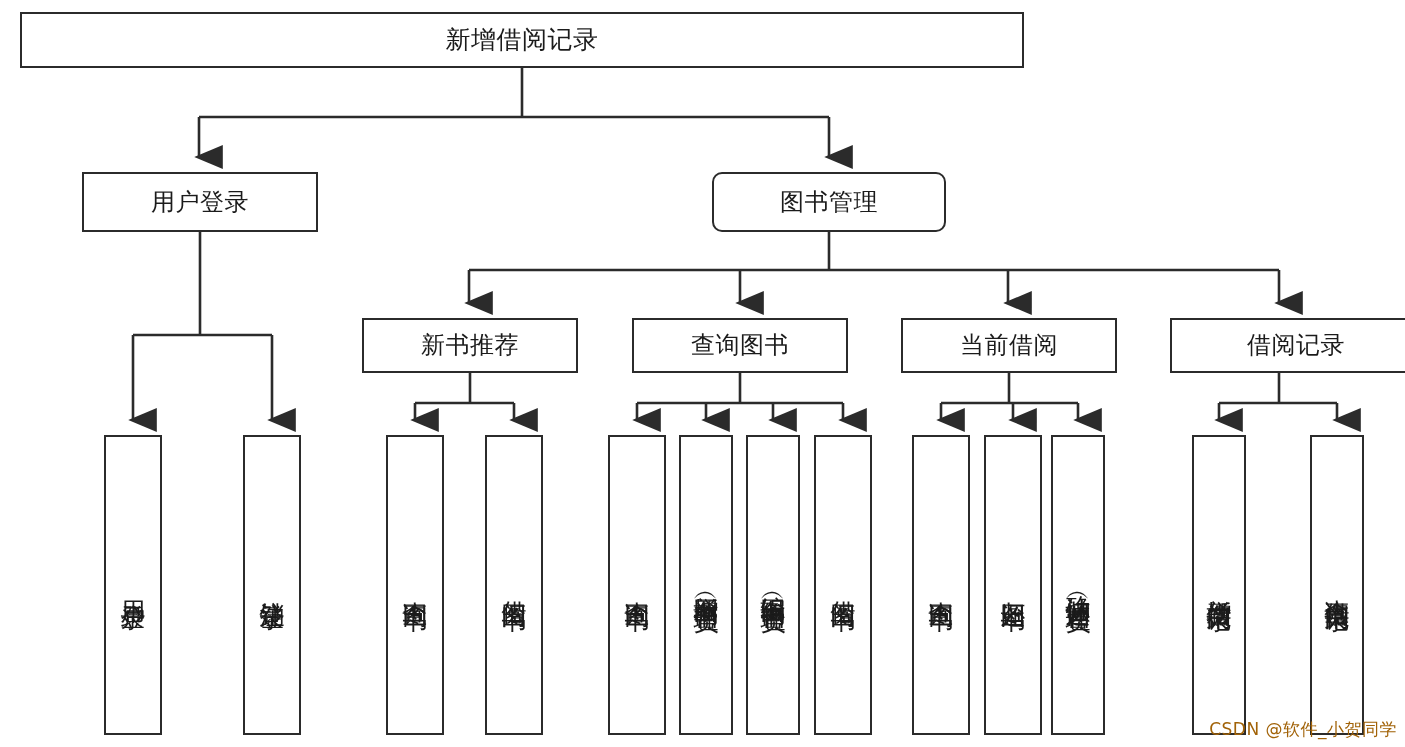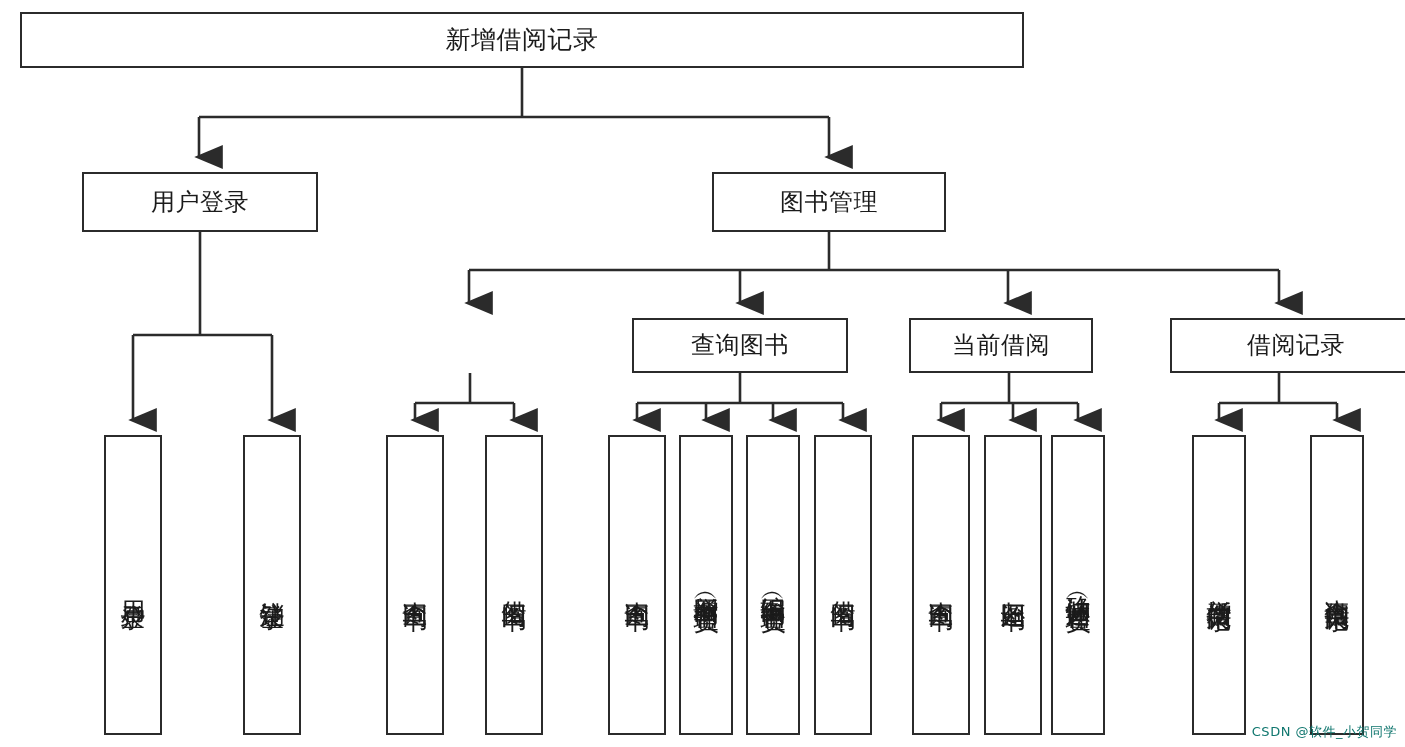--- a/index.html
+++ b/index.html
@@ -62,22 +62,22 @@
     line-height: 1.0;
     letter-spacing: 2px;
     white-space: normal;
     max-height: 268px;
     text-align: center;
   }
   .watermark {
     position: absolute;
     right: 8px;
     bottom: 6px;
-    font-size: 13px;
-    color: #0f766e;
+    font-size: 17px;
+    color: #a16207;
     letter-spacing: 0.5px;
     white-space: nowrap;
   }
 </style>
 </head>
 <body>
 
 <div id="canvas">
 
   <svg id="edges" viewBox="0 0 1405 747" xmlns="http://www.w3.org/2000/svg">
@@ -123,28 +123,31 @@
       </g>
   </svg>
 
   <div class="node root horiz" style="left: 20px; top: 12px; width: 1004px; height: 56px;">
     <span class="label">新增借阅记录</span>
   </div>
 
   <div class="node horiz" style="left: 82px; top: 172px; width: 236px; height: 60px;">
     <span class="label">用户登录</span>
   </div>
-  <div class="node horiz" style="left: 712px; top: 172px; width: 234px; height: 60px;">
+  <div class="node horiz" style="left: 712px; top: 172px; width: 234px; height: 60px; border-radius: 10px;">
     <span class="label">图书管理</span>
   </div>
 
+  <div class="node horiz" style="left: 362px; top: 318px; width: 216px; height: 55px;">
+    <span class="label">新书推荐</span>
+  </div>
   <div class="node horiz" style="left: 632px; top: 318px; width: 216px; height: 55px;">
     <span class="label">查询图书</span>
   </div>
-  <div class="node horiz" style="left: 901px; top: 318px; width: 184px; height: 55px; margin-left: 8px;">
+  <div class="node horiz" style="left: 901px; top: 318px; width: 216px; height: 55px;">
     <span class="label">当前借阅</span>
   </div>
   <div class="node horiz" style="left: 1170px; top: 318px; width: 252px; height: 55px;">
     <span class="label">借阅记录</span>
   </div>
 
   <div class="node vert" style="left: 104px; top: 435px; width: 58px; height: 300px;">
     <span class="label">用户登录</span>
   </div>
   <div class="node vert" style="left: 243px; top: 435px; width: 58px; height: 300px;">

